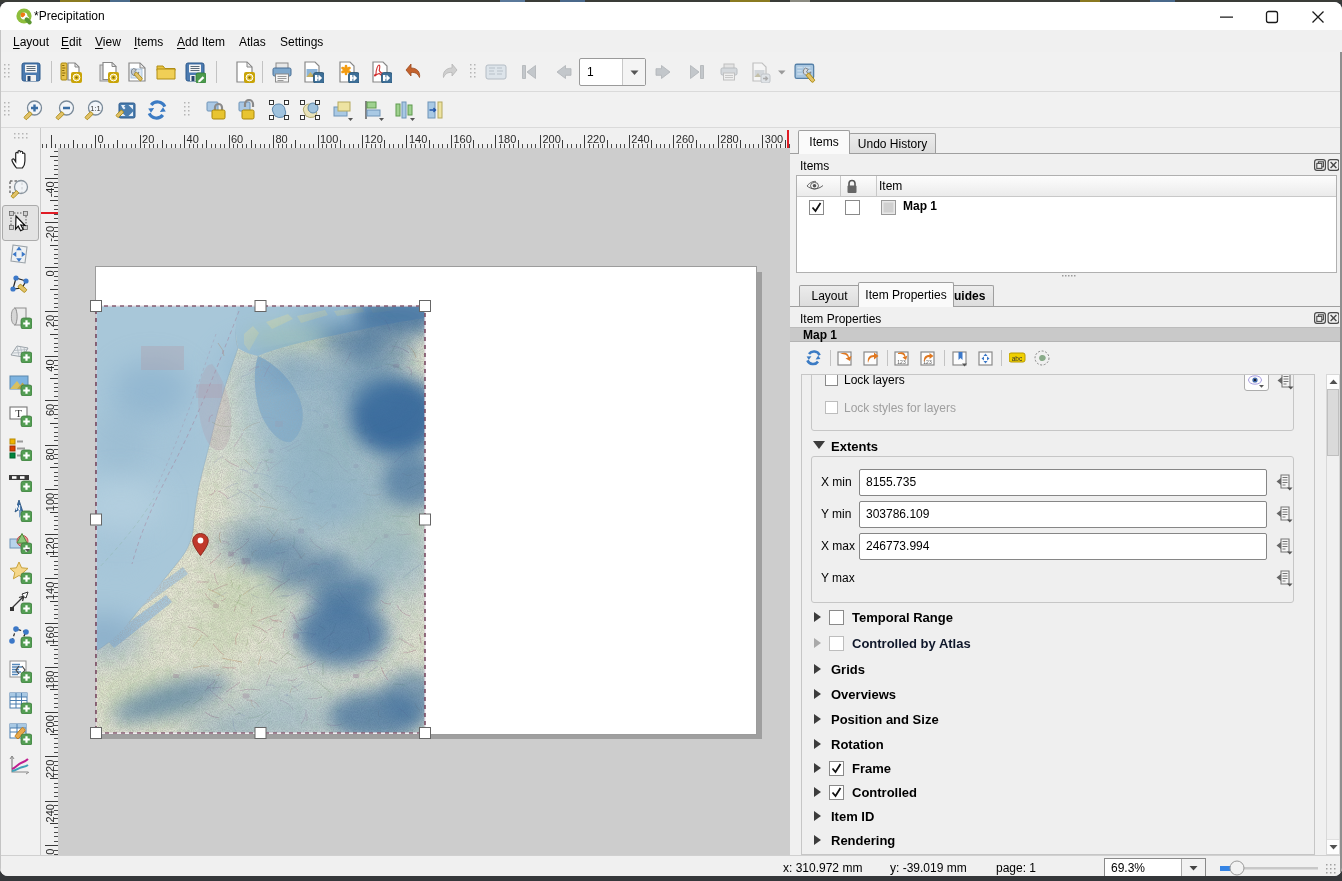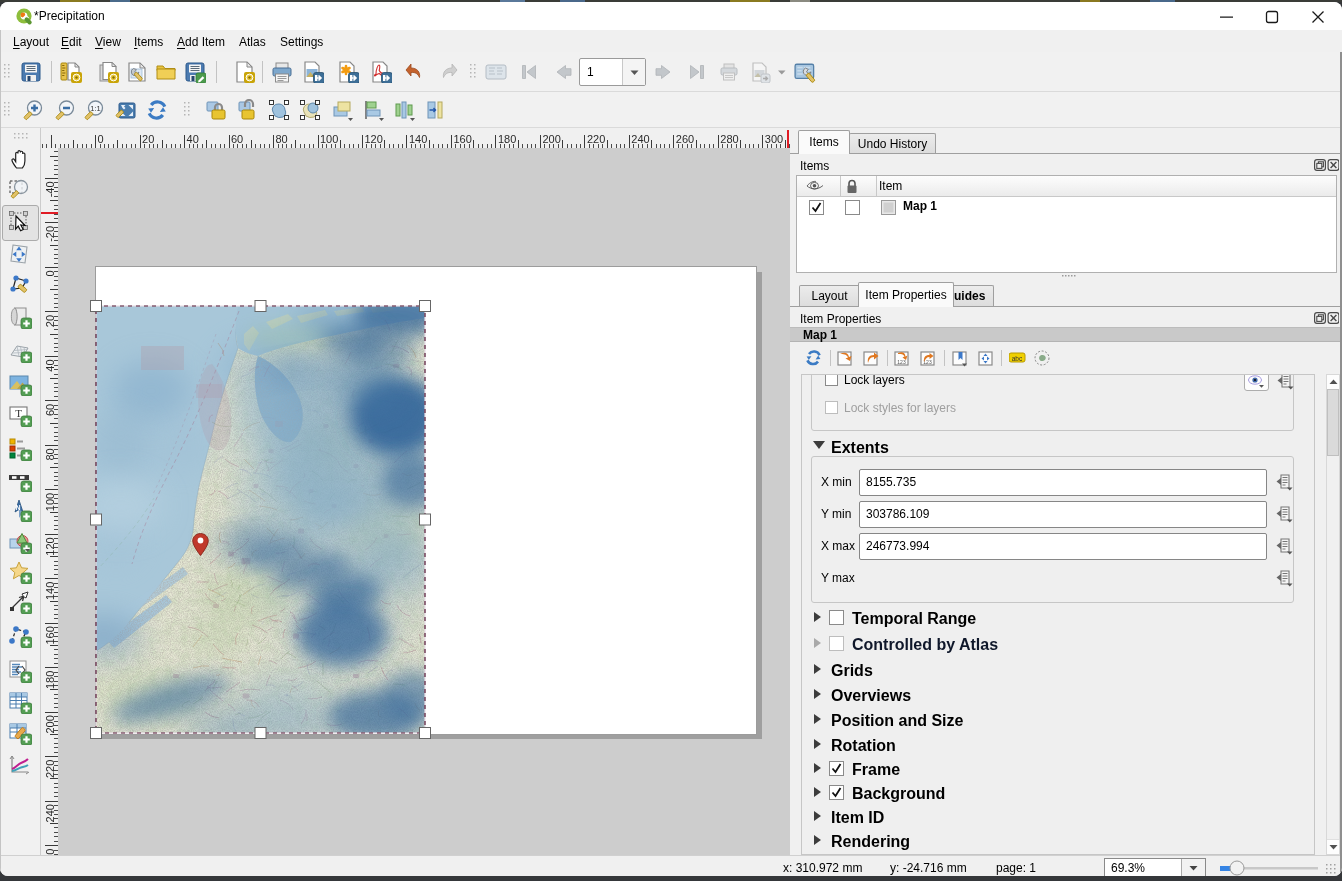--- a/index.html
+++ b/index.html
@@ -23,21 +23,21 @@
   .sb{position:absolute;top:5px;}
   .icon{position:absolute;}
   .sep1{position:absolute;top:9px;width:1px;height:22px;background:#c3c3c3;}
   .tab{position:absolute;font-size:12px;color:#000;text-align:center;
        background:linear-gradient(#ececec,#dcdcdc);border:1px solid #9f9f9f;border-bottom:none;
        border-radius:2px 2px 0 0;}
   .tabact{background:#fafafa;}
   .ptitle{position:absolute;font-size:12px;color:#000;}
   .cb{position:absolute;width:13px;height:13px;background:#fff;border:1px solid #8a8a8a;box-sizing:border-box;}
   .lbl{position:absolute;font-size:12px;color:#000;}
-  .blbl{position:absolute;font-size:16px;font-weight:bold;color:#000;}
+  .blbl{position:absolute;font-size:13px;font-weight:bold;color:#000;}
   .inp{position:absolute;height:27px;background:#fff;border:1px solid #868686;border-radius:2px;
        box-sizing:border-box;font-size:12px;color:#000;line-height:24px;padding-left:6px;}
   .gbox{position:absolute;border:1px solid #c6c6c6;border-radius:3px;}
   .tri{position:absolute;width:0;height:0;}
   .trir{border-left:7px solid #3c3c3c;border-top:5.5px solid transparent;border-bottom:5.5px solid transparent;}
   .trid{border-top:8px solid #3c3c3c;border-left:6px solid transparent;border-right:6px solid transparent;}
 </style>
 </head>
 <body>
 
@@ -1394,42 +1394,42 @@
           <svg class="abs" style="left:27px;top:386px;" width="15" height="15">
             <rect x="0.5" y="0.5" width="14" height="14" fill="#fff" stroke="#8a8a8a"></rect>
             <path d="M3.5 7.5 l3 3.5 5-8" stroke="#111" stroke-width="1.8" fill="none"></path>
           </svg>
           <span class="blbl" style="left:50px;top:386px;color:#000;">Frame</span>
           <div class="tri trir" style="left:12px;top:412px;border-left-color:#3c3c3c;"></div>
           <svg class="abs" style="left:27px;top:410px;" width="15" height="15">
             <rect x="0.5" y="0.5" width="14" height="14" fill="#fff" stroke="#8a8a8a"></rect>
             <path d="M3.5 7.5 l3 3.5 5-8" stroke="#111" stroke-width="1.8" fill="none"></path>
           </svg>
-          <span class="blbl" style="left:50px;top:410px;color:#000;">Background</span>
+          <span class="blbl" style="left:50px;top:410px;color:#000;">Controlled</span>
           <div class="tri trir" style="left:12px;top:436px;border-left-color:#3c3c3c;"></div>
           <span class="blbl" style="left:29px;top:434px;color:#000;">Item ID</span>
           <div class="tri trir" style="left:12px;top:460px;border-left-color:#3c3c3c;"></div>
           <span class="blbl" style="left:29px;top:458px;color:#000;">Rendering</span>
         </div>
         <div class="abs" style="left:536px;top:246px;width:14px;height:481px;background:#f0f0f0;border:1px solid #d8d8d8;box-sizing:border-box;">
           <div style="position:absolute;left:0;top:0;width:12px;height:14px;background:#fdfdfd;border-bottom:1px solid #e0e0e0;"></div>
           <svg style="position:absolute;left:2px;top:4px;" width="9" height="6">
             <path d="M4.5 0.5 L8.5 5 H0.5 z" fill="#505050"></path>
           </svg>
           <div style="position:absolute;left:0;top:14px;width:12px;height:67px;background:#dadada;border:1px solid #bfbfbf;box-sizing:border-box;"></div>
           <div style="position:absolute;left:0;bottom:0;width:12px;height:14px;background:#fdfdfd;border-top:1px solid #e0e0e0;"></div>
           <svg style="position:absolute;left:2px;bottom:4px;" width="9" height="6">
             <path d="M4.5 5.5 L8.5 1 H0.5 z" fill="#505050"></path>
           </svg>
         </div>
       </div>
 </div>
 <div class="abs" id="statusbar">
     <span class="sb" style="left:783px;">x: 310.972 mm</span>
-    <span class="sb" style="left:890px;">y: -24.716 mm</span>
+    <span class="sb" style="left:890px;">y: -39.019 mm</span>
     <span class="sb" style="left:996px;">page: 1</span>
   </div>
 <div class="abs" style="left:1104px;top:856px;width:102px;height:19px;background:#fff;border:1px solid #8a8a8a;box-sizing:border-box;">
       <span style="position:absolute;left:6px;top:2px;font-size:12px;">69.3%</span>
       <div style="position:absolute;right:0;top:0;width:23px;height:17px;background:#f2f2f2;border-left:1px solid #aaa;"></div>
       <svg style="position:absolute;right:6px;top:6px;" width="11" height="7">
         <path d="M1.5 1 h8 l-4 4.5 z" fill="#444"></path>
       </svg>
     </div>
 <svg class="abs" style="left:1218px;top:858px;" width="104" height="16">

